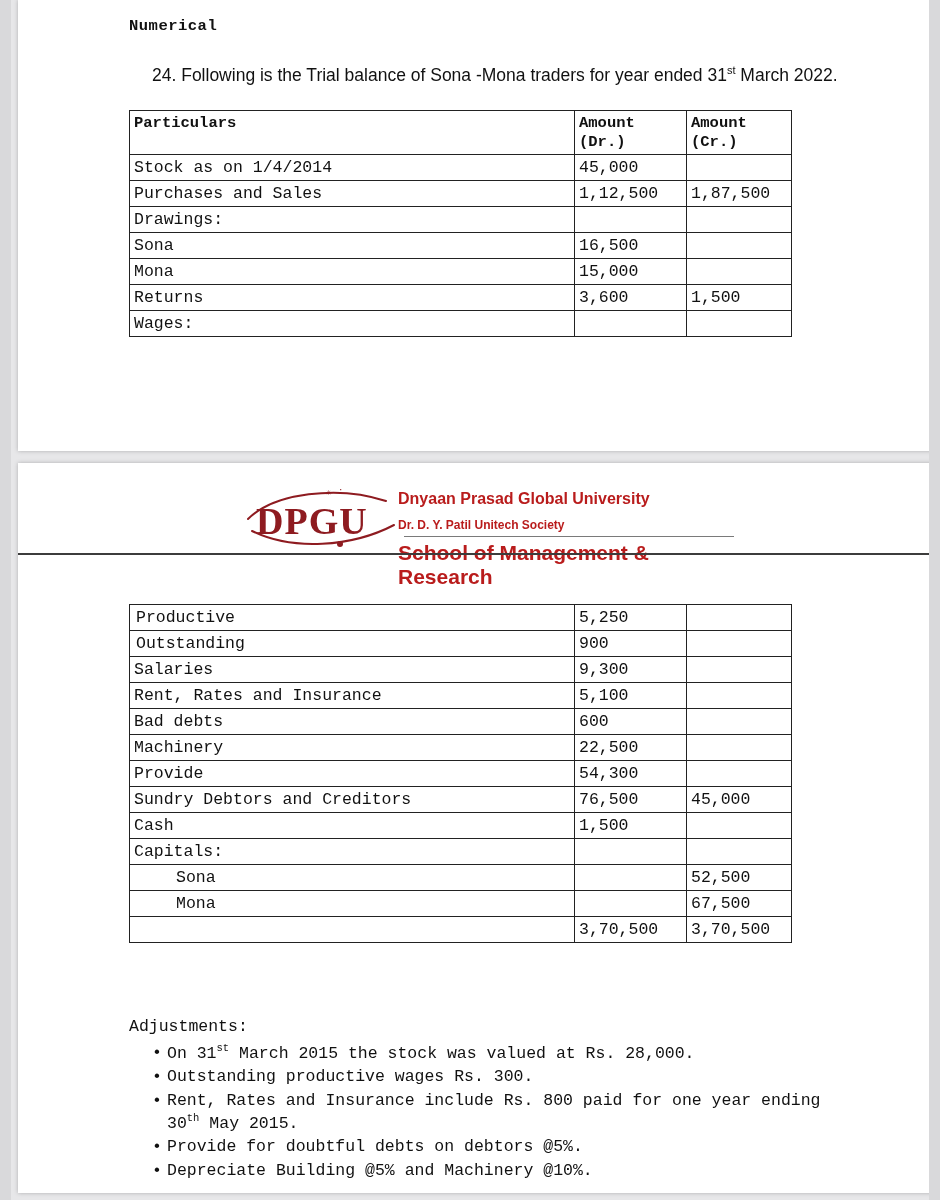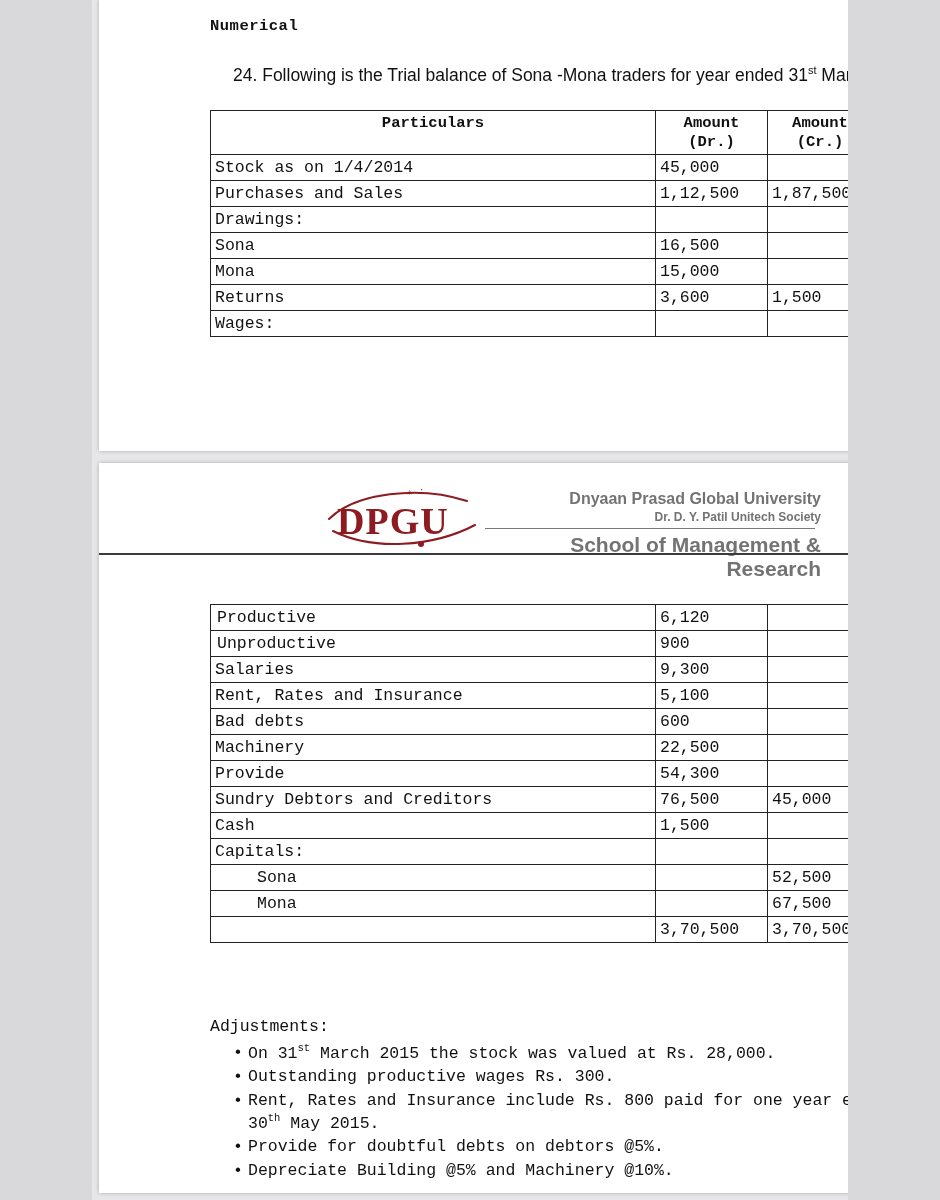--- a/index.html
+++ b/index.html
@@ -4,21 +4,21 @@
 <style>
   * { box-sizing: border-box; }
   html,body { margin:0; padding:0; }
   body {
     background:#d9d9db;
     font-family:"Liberation Mono","DejaVu Sans Mono",monospace;
     color:#111;
   }
   .canvas {
     position:relative;
-    width:756px; height:1200px;
+    width:918px; height:1200px;
     background:#e7e7e9;
     overflow:hidden;
     margin:0 auto;
   }
   .page {
     position:absolute;
     left:7px; width:926px;
     background:#ffffff;
     box-shadow:0 0 4px rgba(0,0,0,0.25);
   }
@@ -46,44 +46,44 @@
   .tb1 { top:110px; }
   .tb2 { top:141px; }
   .tb td, .tb th {
     border:1px solid #222;
     padding:1px 4px;
     overflow:hidden; white-space:nowrap;
     vertical-align:middle;
   }
   .tb td { height:26px; }
   .tb th {
-    text-align:center; font-weight:bold;
+    text-align:left; font-weight:bold;
     vertical-align:top; font-size:15.5px;
     line-height:1.25; padding-top:3px; height:40px;
   }
   col.c1 { width:445px; } col.c2 { width:112px; } col.c3 { width:105px; }
   td.ind1 { padding-left:6px; }
   td.ind2 { padding-left:46px; }
 
   
   .logo-svg { position:absolute; left:228px; top:24px; width:152px; height:64px; }
   .logo-tx {
     font-family:"Liberation Serif","DejaVu Serif",serif;
     font-weight:bold; font-size:38px; fill:#8e1b20; letter-spacing:1px;
   }
   .swoosh { fill:none; stroke:#8e1b20; stroke-width:2; stroke-linecap:round; }
   .spark { font-size:9px; fill:#8e1b20; }
   .uni {
     position:absolute; left:380px; top:27px; width:342px;
-    text-align:right; color:#737373;
+    text-align:left; color:#b91c1c;
     font-family:"Liberation Sans","DejaVu Sans",sans-serif;
     font-weight:bold;
   }
   .uni-name   { font-size:16px; }
-  .uni-society{ font-size:12px; margin-top:2px; }
+  .uni-society{ font-size:12px; margin-top:10px; }
   .uni-rule   { height:1px; background:#7a7a7a; margin:4px 6px 4px 6px; }
   .uni-school { font-size:21px; }
   .letterhead-rule {
     position:absolute; top:90px; left:0; width:926px; height:2px;
     background:#3c3c3c;
   }
 
   
   .adj {
     position:absolute; left:111px; top:553px; width:740px;
@@ -181,25 +181,25 @@
 
     <table class="tb tb2">
       <colgroup>
           <col class="c1">
           <col class="c2">
           <col class="c3">
         </colgroup>
       <tbody>
           <tr>
             <td class="ind1">Productive</td>
-            <td>6,120</td>
-            <td></td>
-          </tr>
-          <tr>
-            <td class="ind1">Unproductive</td>
+            <td>5,250</td>
+            <td></td>
+          </tr>
+          <tr>
+            <td class="ind1">Outstanding</td>
             <td>900</td>
             <td></td>
           </tr>
           <tr>
             <td>Salaries</td>
             <td>9,300</td>
             <td></td>
           </tr>
           <tr>
             <td>Rent, Rates and Insurance</td>

